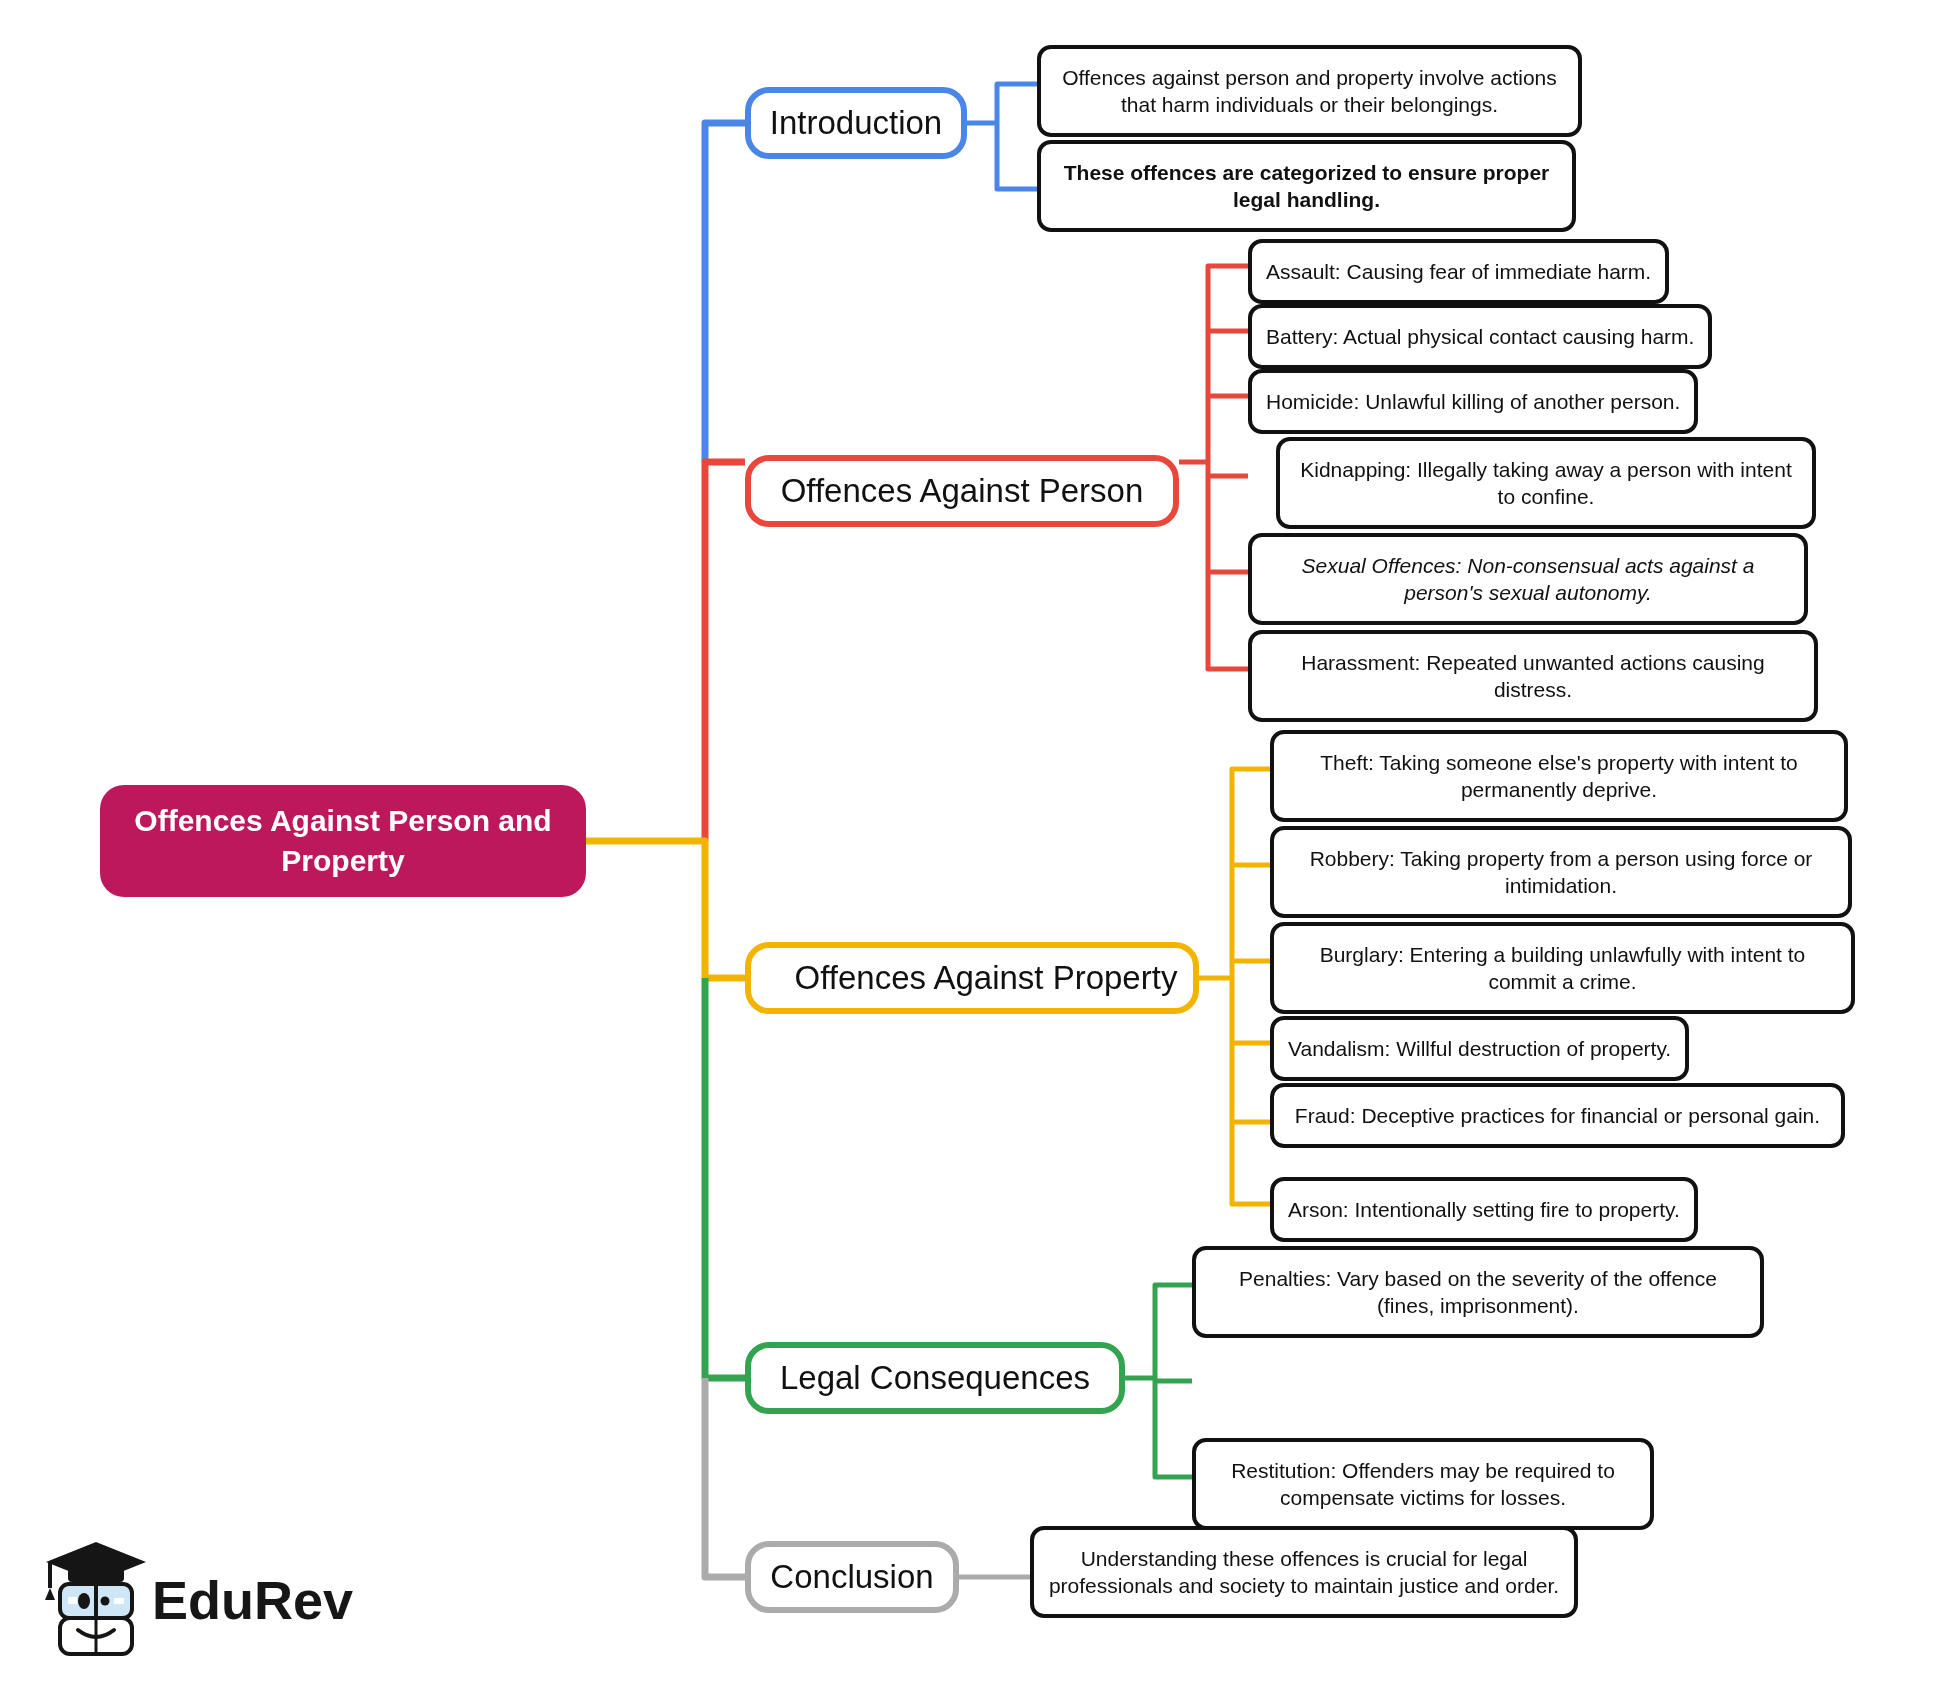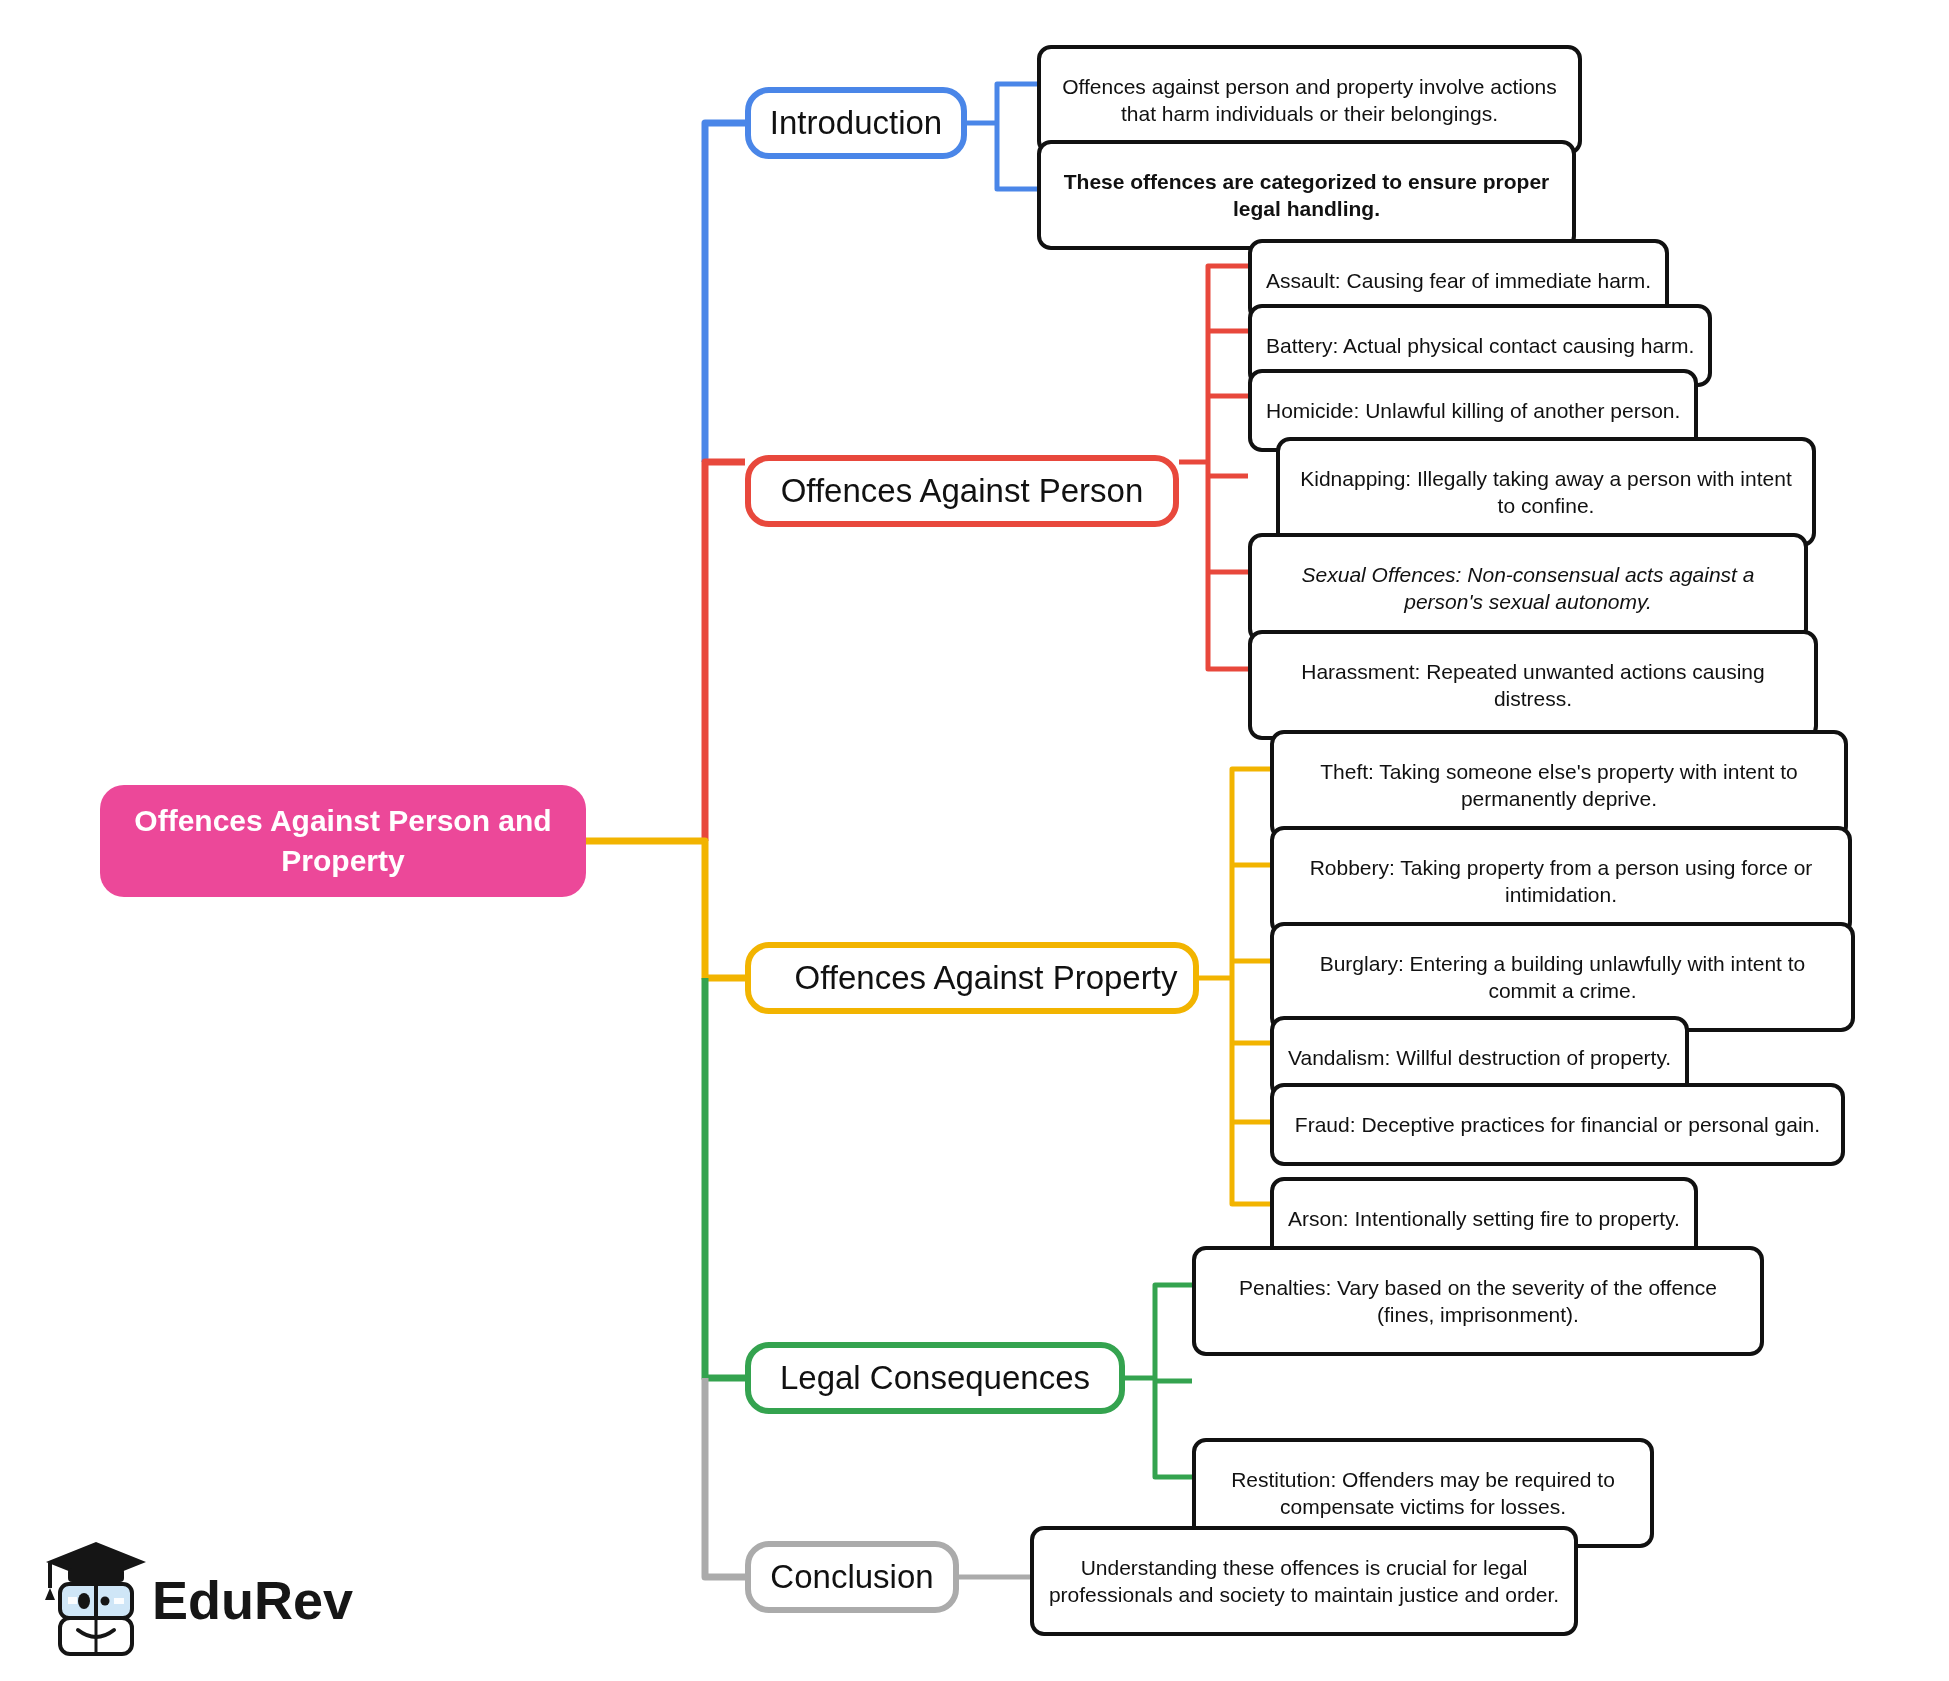--- a/index.html
+++ b/index.html
@@ -17,21 +17,21 @@
   .c-blue{stroke:#4A86E8;}
   .c-red{stroke:#E8483C;}
   .c-yellow{stroke:#F2B400;}
   .c-green{stroke:#34A34F;}
   .c-gray{stroke:#ABABAB;}
 
   .node{position:absolute;z-index:2;box-sizing:border-box;background:#ffffff;}
 
   .root{
     left:100px;top:785px;width:486px;height:112px;
-    background:#ec4899;color:#ffffff;
+    background:#be185d;color:#ffffff;
     border-radius:24px;
     display:flex;align-items:center;justify-content:center;text-align:center;
     font-size:30px;font-weight:bold;line-height:40px;
     padding:0 10px;
   }
 
   .branch{
     left:745px;height:72px;
     border:6px solid;border-radius:24px;
     display:flex;align-items:center;justify-content:center;
@@ -39,21 +39,21 @@
   }
   .b-blue{border-color:#4A86E8;}
   .b-red{border-color:#E8483C;}
   .b-yellow{border-color:#F2B400;}
   .b-green{border-color:#34A34F;}
   .b-gray{border-color:#ABABAB;}
 
   .child{
     border:4px solid;border-radius:14px;
     font-size:21px;line-height:27px;color:#111111;
-    text-align:center;padding:24px 14px;
+    text-align:center;padding:15px 14px;
   }
 
   .logo{position:absolute;left:42px;top:1540px;z-index:2;display:flex;align-items:center;gap:2px;}
   .logo-text{font-size:54px;font-weight:bold;color:#161616;letter-spacing:0px;}
 </style>
 </head>
 <body>
 
 <div id="canvas">
 

